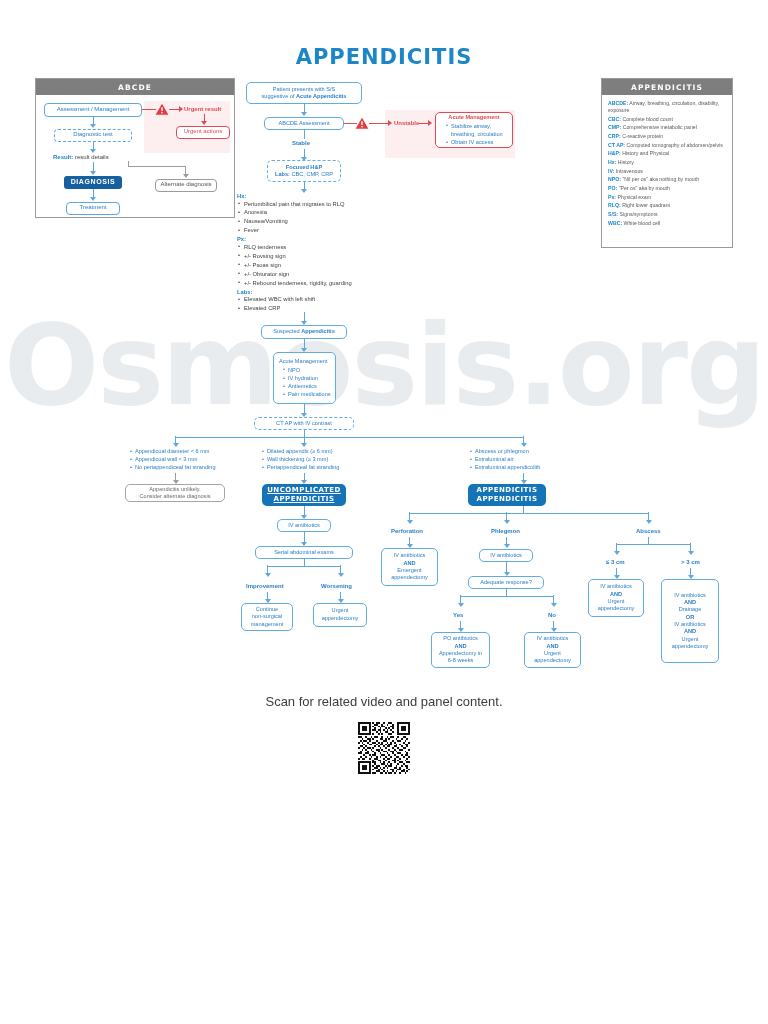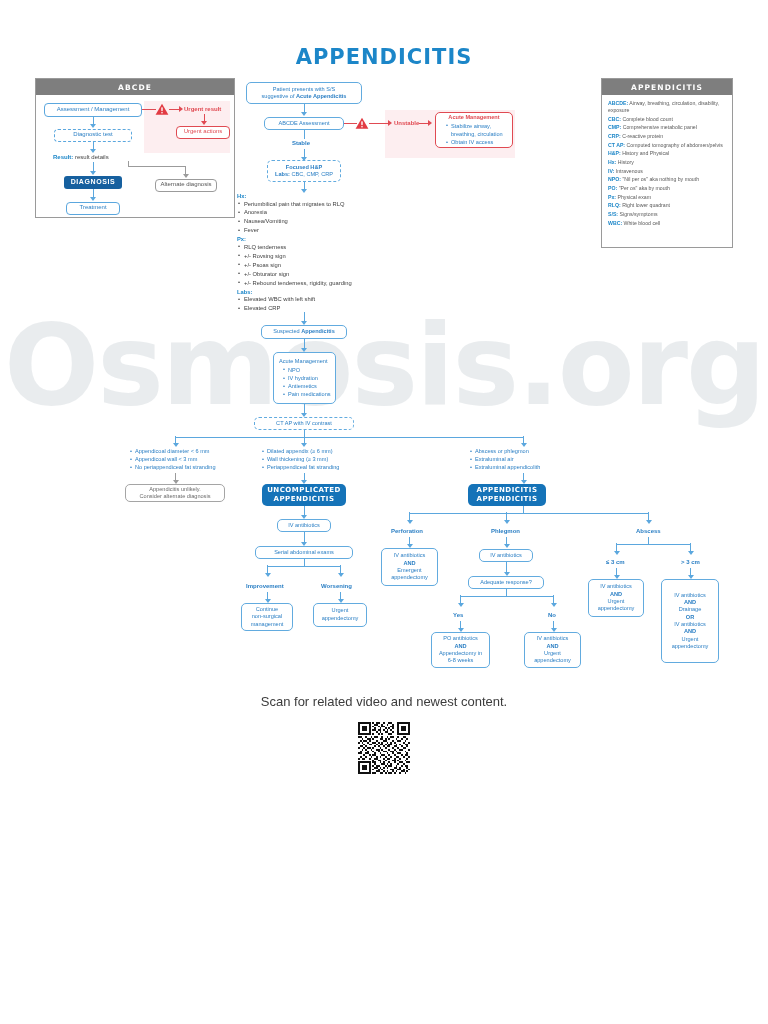--- a/index.html
+++ b/index.html
@@ -327,21 +327,21 @@
 
   <div class="line-v gray-line" style="left:175px; top:473px; height:8px;"></div>
   <div class="tip-d g" style="left:172.5px; top:480px;"></div>
   <div class="node gray" style="left:125px; top:484px; width:100px; height:18px;">
     <span>Appendicitis unlikely.</span>
     <span>Consider alternate diagnosis</span>
   </div>
 
   <div class="line-v" style="left:303.5px; top:473px; height:8px;"></div>
   <div class="tip-d" style="left:301px; top:480px;"></div>
-  <div class="solidbox" style="left:262px; top:484px; width:84px; height:22px;">
+  <div class="solidbox" style="left:262px; top:484px; width:84px; height:22px;text-decoration:underline;">
     <div>
       <span>UNCOMPLICATED</span><br>
       <span>APPENDICITIS</span>
     </div>
   </div>
 
   <div class="line-v" style="left:523px; top:473px; height:8px;"></div>
   <div class="tip-d" style="left:520.5px; top:480px;"></div>
   <div class="solidbox" style="left:468px; top:484px; width:78px; height:22px;">
     <div>
@@ -470,21 +470,21 @@
     <span>IV antibiotics</span>
     <span class="and">AND</span>
     <span>Drainage</span>
     <span class="and">OR</span>
     <span>IV antibiotics</span>
     <span class="and">AND</span>
     <span>Urgent</span>
     <span>appendectomy</span>
   </div>
 
-  <div id="footer-text">Scan for related video and newest content.</div>
+  <div id="footer-text">Scan for related video and panel content.</div>
   <svg id="qr" viewBox="0 0 29 29" shape-rendering="crispEdges">
     <rect width="29" height="29" fill="#fff"></rect>
     <g fill="#111">
       <rect x="0" y="0" width="7" height="1"></rect>
         <rect x="0" y="6" width="7" height="1"></rect>
       <rect x="0" y="0" width="1" height="7"></rect>
         <rect x="6" y="0" width="1" height="7"></rect>
       <rect x="2" y="2" width="3" height="3"></rect>
       <rect x="22" y="0" width="7" height="1"></rect>
         <rect x="22" y="6" width="7" height="1"></rect>

